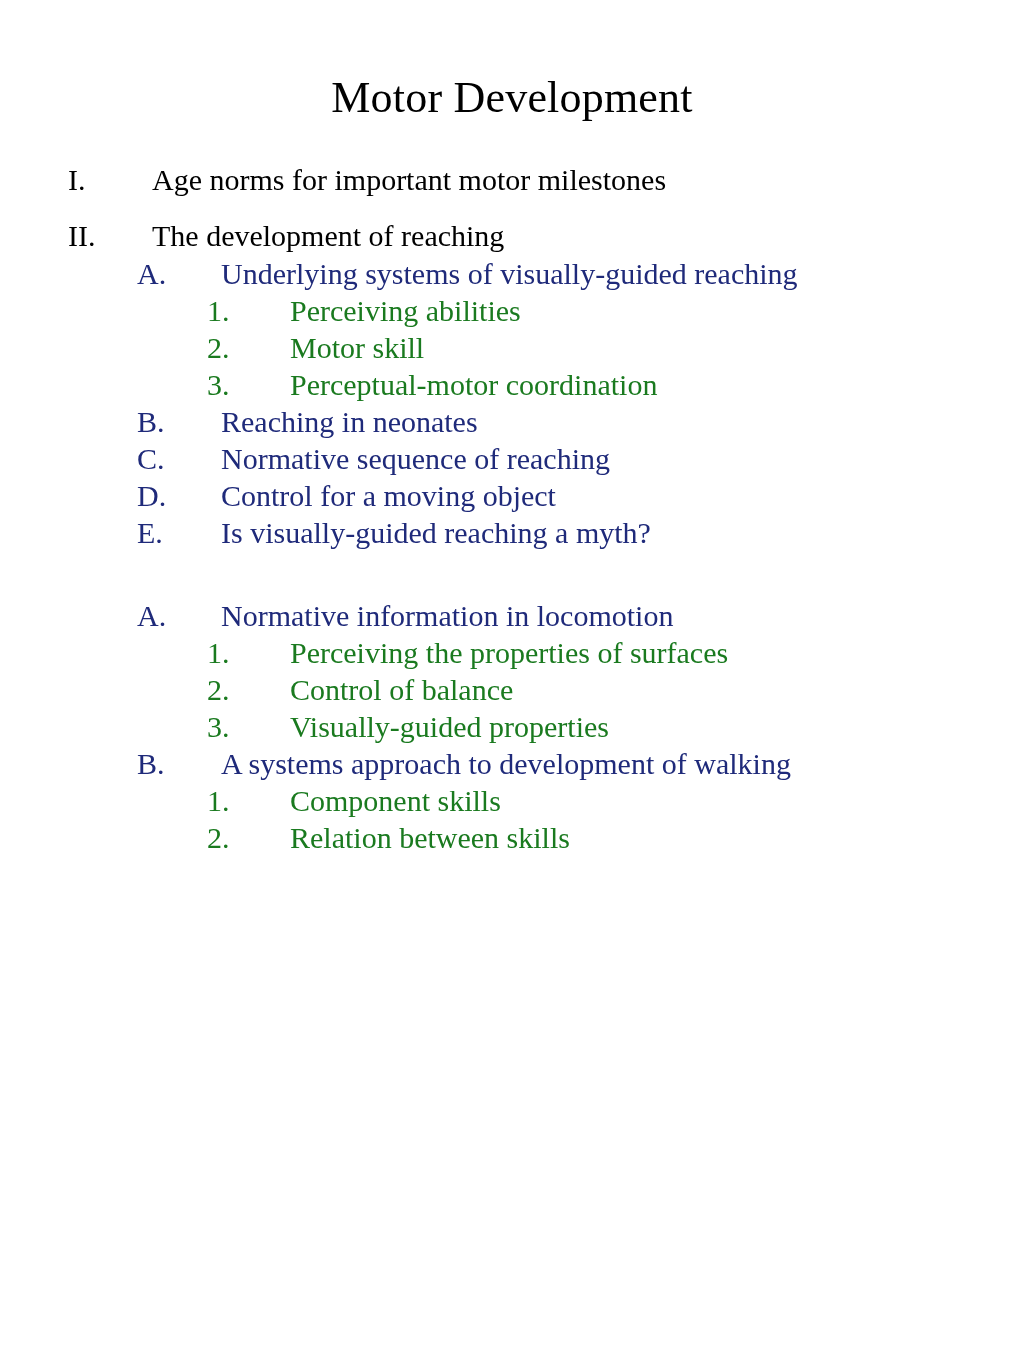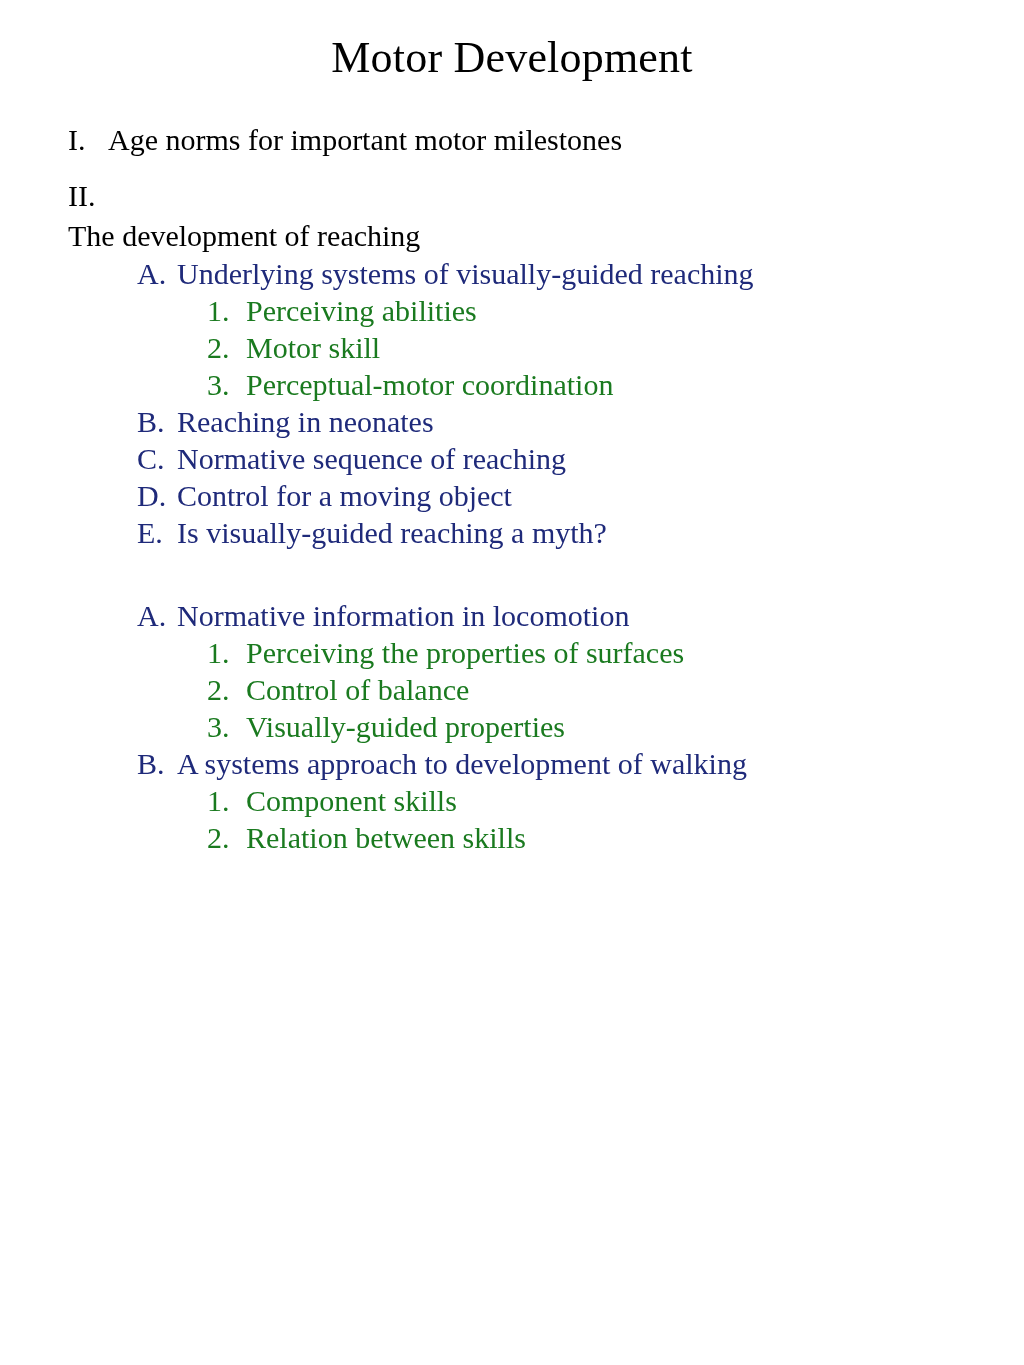--- a/index.html
+++ b/index.html
@@ -20,21 +20,21 @@
     height: 1365px;
     box-sizing: border-box;
     padding: 0;
   }
   .title {
     text-align: center;
     font-size: 44px;
     font-weight: normal;
     color: #000000;
     margin: 0;
-    padding-top: 32px;
+    padding-top: 72px;
     letter-spacing: 0.2px;
   }
   .outline {
     margin-top: 42px;
     padding-left: 68px;
     padding-right: 40px;
   }
   .line {
     display: flex;
     align-items: baseline;
@@ -62,27 +62,27 @@
     color: #1a7a1f;
     margin-left: 139px;
     margin-bottom: 7px;
   }
   .lvl3 .marker {
     width: 39px;
     flex: 0 0 39px;
   }
   .text {
     flex: 1 1 auto;
+    margin-left: 44px;
   }
   .gap {
     height: 46px;
   }
   .tight {
     margin-bottom: 8px;
-    flex-direction: column;
   }
 </style>
 </head>
 <body>
 
 <div class="slide">
 
   <h1 class="title">Motor Development</h1>
 
   <div class="outline">

